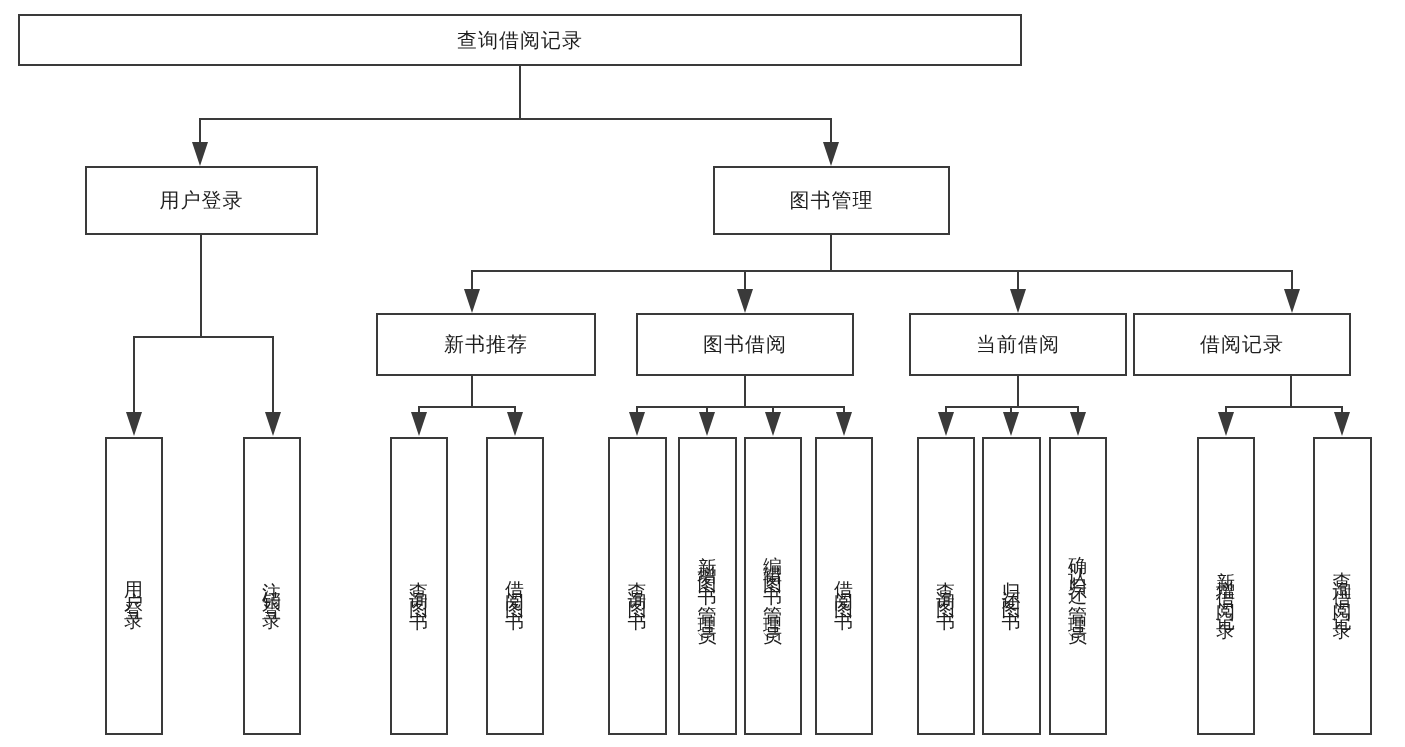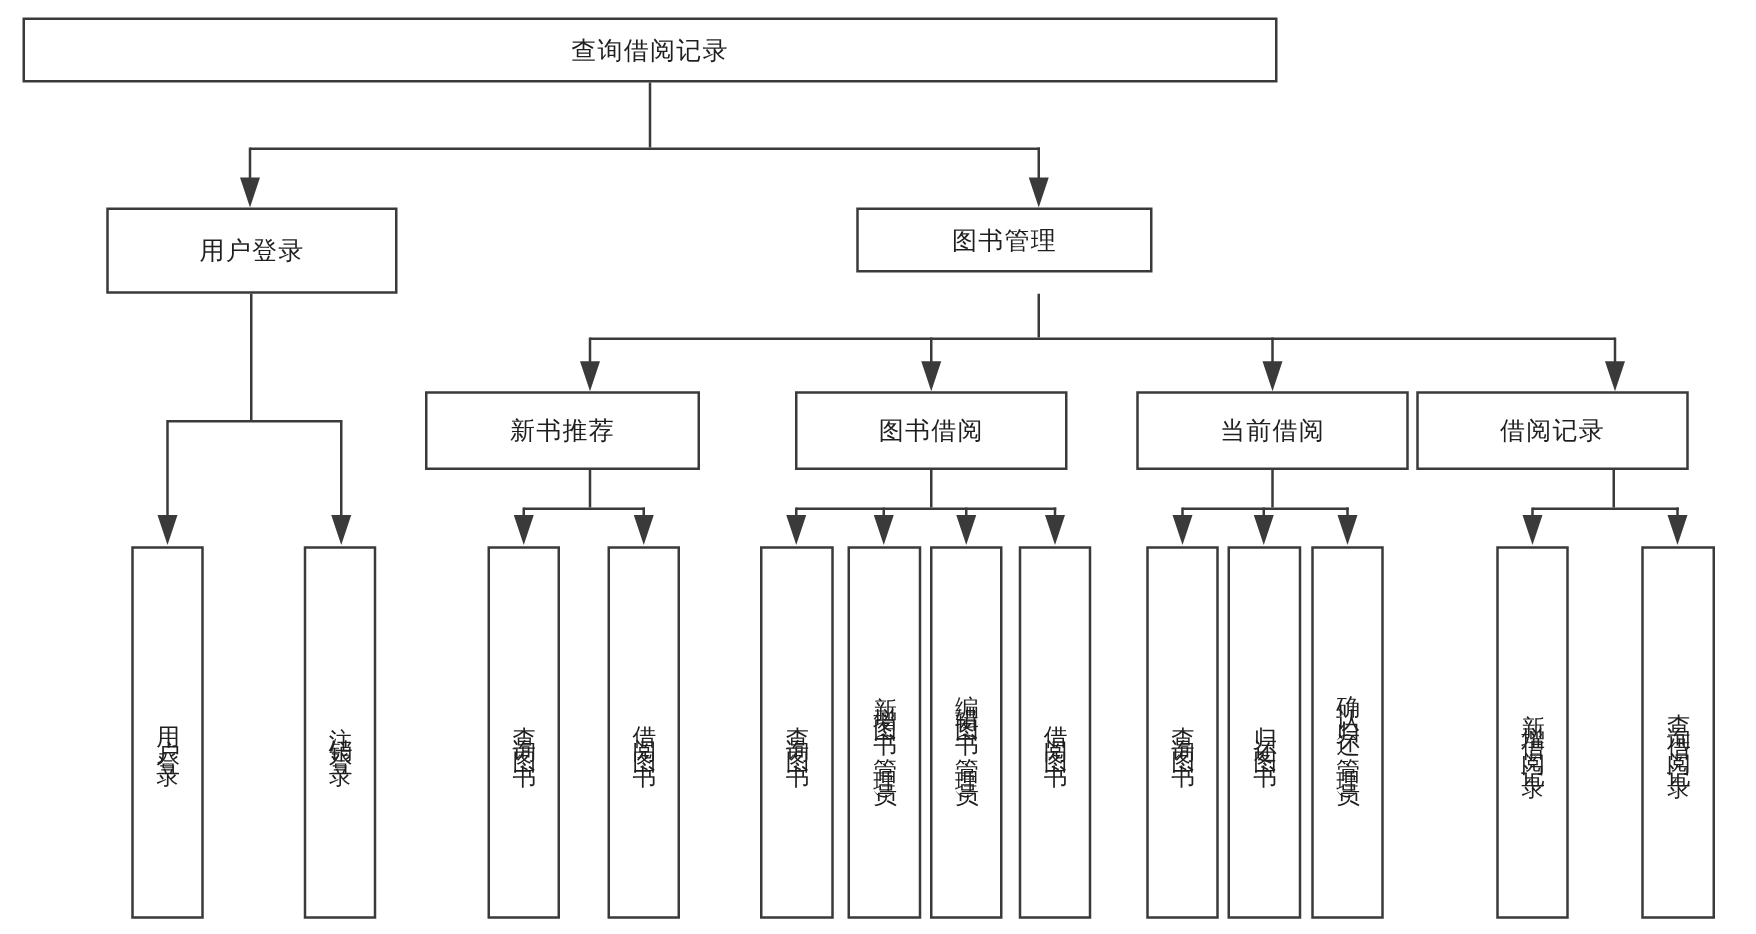--- a/index.html
+++ b/index.html
@@ -62,41 +62,41 @@
   <div class="box" style="left:18px;top:14px;width:1004px;height:52px">查询借阅记录</div>
 
   <div class="vline" style="left:519px;top:66px;height:52px"></div>
   <div class="hline" style="left:200px;top:118px;width:632px"></div>
   <div class="vline" style="left:199px;top:118px;height:32px"></div>
   <div class="arrow" style="left:192px;top:142px"></div>
   <div class="vline" style="left:830px;top:118px;height:32px"></div>
   <div class="arrow" style="left:823px;top:142px"></div>
 
   <div class="box" style="left:85px;top:166px;width:233px;height:69px">用户登录</div>
-  <div class="box" style="left:685px;top:166px;width:237px;height:52px">图书管理</div>
+  <div class="box" style="left:713px;top:166px;width:237px;height:69px">图书管理</div>
 
   <div class="vline" style="left:200px;top:235px;height:101px"></div>
   <div class="hline" style="left:134px;top:336px;width:139px"></div>
   <div class="vline" style="left:133px;top:336px;height:80px"></div>
   <div class="arrow" style="left:126px;top:412px"></div>
   <div class="vline" style="left:272px;top:336px;height:80px"></div>
   <div class="arrow" style="left:265px;top:412px"></div>
 
   <div class="vline" style="left:830px;top:235px;height:35px"></div>
   <div class="hline" style="left:472px;top:270px;width:820px"></div>
   <div class="vline" style="left:471px;top:270px;height:21px"></div>
   <div class="arrow" style="left:464px;top:289px"></div>
   <div class="vline" style="left:744px;top:270px;height:21px"></div>
   <div class="arrow" style="left:737px;top:289px"></div>
   <div class="vline" style="left:1017px;top:270px;height:21px"></div>
   <div class="arrow" style="left:1010px;top:289px"></div>
   <div class="vline" style="left:1291px;top:270px;height:21px"></div>
   <div class="arrow" style="left:1284px;top:289px"></div>
 
-  <div class="box" style="left:340px;top:313px;width:220px;height:63px">新书推荐</div>
+  <div class="box" style="left:376px;top:313px;width:220px;height:63px">新书推荐</div>
   <div class="box" style="left:909px;top:313px;width:218px;height:63px">当前借阅</div>
   <div class="box" style="left:636px;top:313px;width:218px;height:63px">图书借阅</div>
   <div class="box" style="left:1133px;top:313px;width:218px;height:63px">借阅记录</div>
 
   <div class="vline" style="left:471px;top:376px;height:30px"></div>
   <div class="hline" style="left:419px;top:406px;width:97px"></div>
   <div class="vline" style="left:418px;top:406px;height:8px"></div>
   <div class="arrow" style="left:411px;top:412px"></div>
   <div class="vline" style="left:514px;top:406px;height:8px"></div>
   <div class="arrow" style="left:507px;top:412px"></div>

